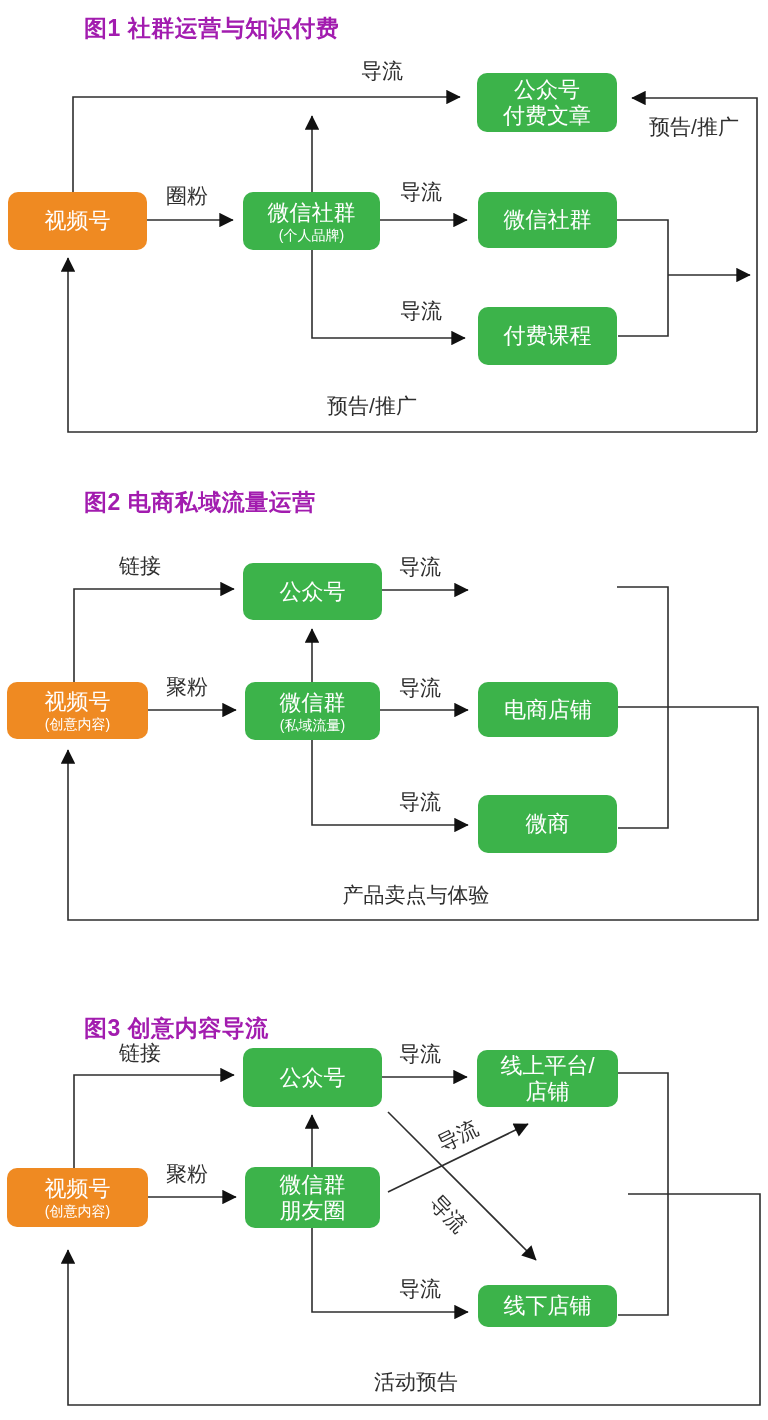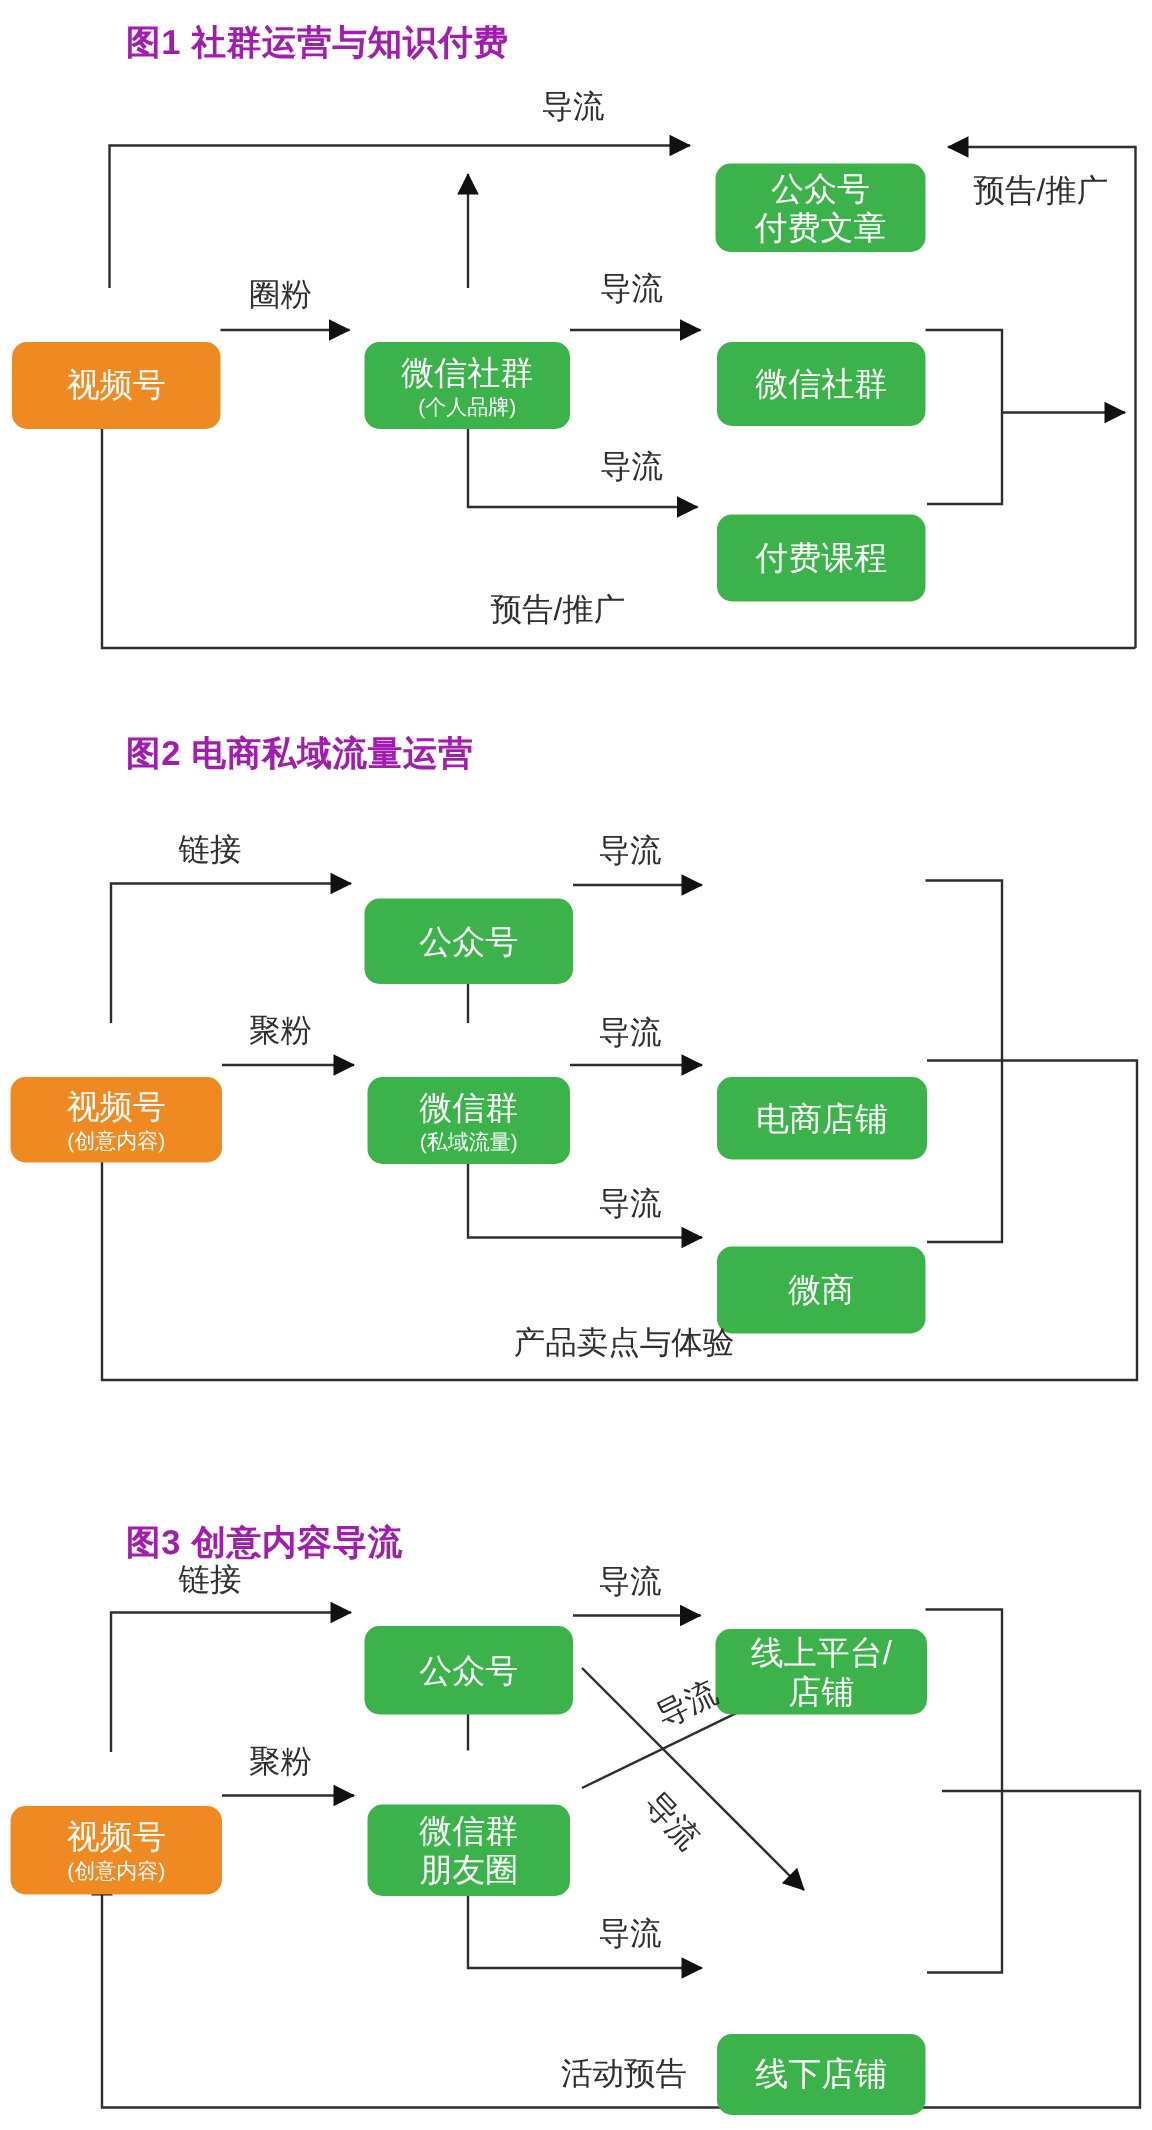--- a/index.html
+++ b/index.html
@@ -21,21 +21,20 @@
   .node{
     position:absolute;z-index:2;
     background:#3CB34A;
     border-radius:10px;
     color:#ffffff;
     display:flex;flex-direction:column;
     align-items:center;justify-content:center;
     text-align:center;
     font-size:22px;line-height:26px;
     white-space:nowrap;
-    margin-top:36px;
   }
   .node.orange{background:#EF8A22;}
   .node .sub{font-size:14px;line-height:16px;margin-top:1px;}
   .edge-label{
     position:absolute;z-index:3;
     font-size:21px;color:#2f2f2f;white-space:nowrap;
     transform:translate(-50%,-50%);
   }
   .edge-label.rot-up{transform:translate(-50%,-50%) rotate(-26deg);}
   .edge-label.rot-down{transform:translate(-50%,-50%) rotate(47deg);}
@@ -161,21 +160,21 @@
   <div class="node" style="left:245px;top:1167px;width:135px;height:61px;">
     <span class="main">微信群</span>
     <span class="main">朋友圈</span>
   </div>
 
   <div class="node" style="left:477px;top:1050px;width:141px;height:57px;">
     <span class="main">线上平台/</span>
     <span class="main">店铺</span>
   </div>
 
-  <div class="node" style="left:478px;top:1320px;width:139px;height:54px;">
+  <div class="node" style="left:478px;top:1285px;width:139px;height:42px;">
     <span class="main">线下店铺</span>
   </div>
 
   <div class="edge-label" style="left:140px;top:1053px;">链接</div>
   <div class="edge-label" style="left:187px;top:1174px;">聚粉</div>
   <div class="edge-label" style="left:420px;top:1054px;">导流</div>
   <div class="edge-label rot-up" style="left:458px;top:1136px;">导流</div>
   <div class="edge-label rot-down" style="left:448px;top:1214px;">导流</div>
   <div class="edge-label" style="left:420px;top:1289px;">导流</div>
   <div class="edge-label" style="left:416px;top:1382px;">活动预告</div>

